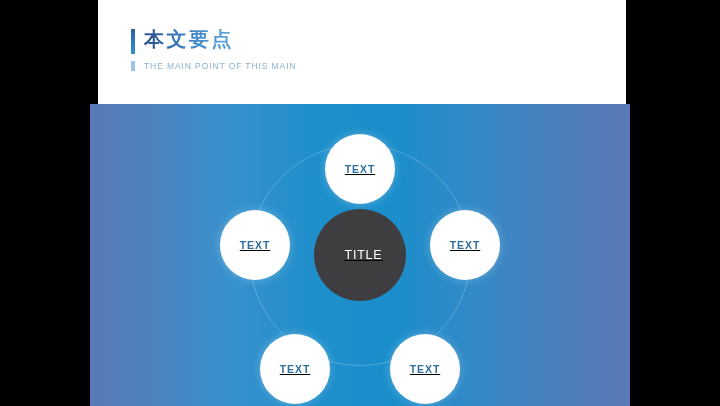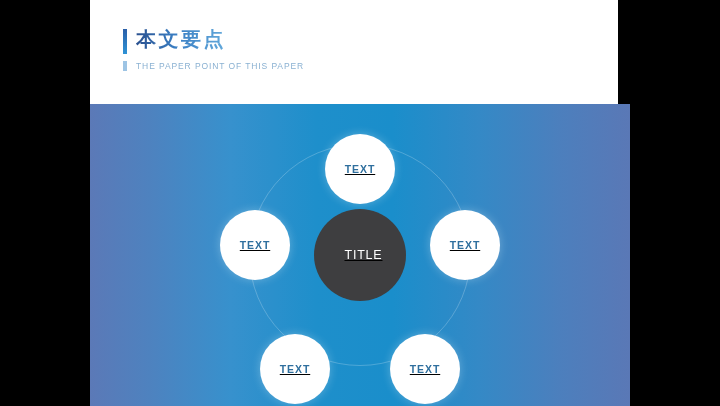--- a/index.html
+++ b/index.html
@@ -38,21 +38,21 @@
     left: 90px;
     top: 0;
     width: 540px;
     height: 406px;
     overflow: hidden;
   }
 
   
   #header {
     position: absolute;
-    left: 0; top: 0;
+    left: 8px; top: 0;
     width: 528px;
     height: 104px;
     background: #ffffff;
   }
 
   .title-block {
     position: absolute;
     left: 33px;
     top: 26px;
   }
@@ -201,21 +201,21 @@
   <div id="slide">
 
     <div id="header">
       <div class="title-block">
         <div class="title-row">
           <div class="accent-bar"></div>
           <div class="zh-title">本文要点</div>
         </div>
         <div class="sub-row">
           <div class="accent-bar-small"></div>
-          <div class="en-sub">THE PAPER POINT OF THIS PAPER</div>
+          <div class="en-sub">THE MAIN POINT OF THIS MAIN</div>
         </div>
       </div>
     </div>
 
     <div id="body-bg"></div>
 
     <div id="diagram">
 
       <div class="ring"></div>
 

